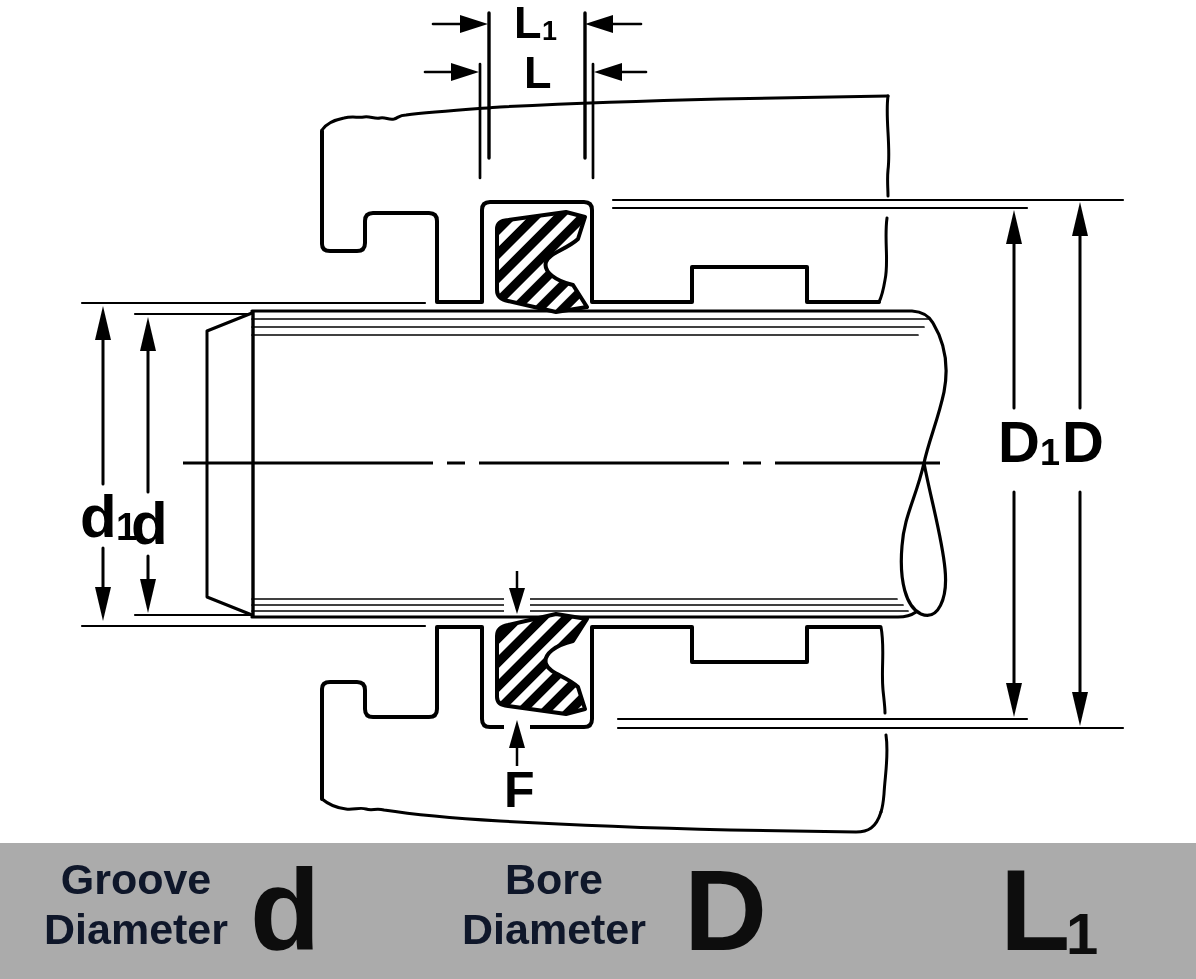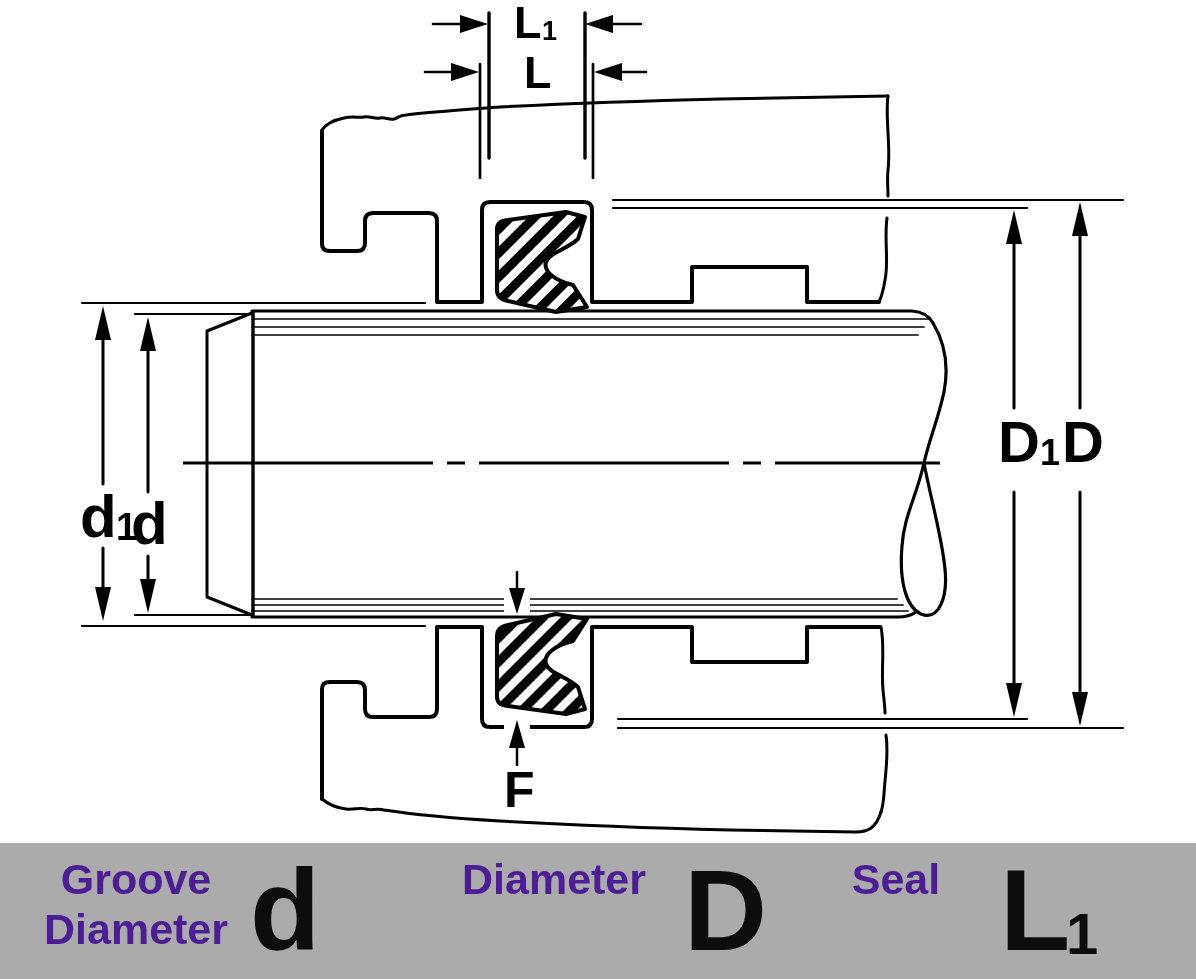--- a/index.html
+++ b/index.html
@@ -2,21 +2,21 @@
 <html><head>
 <meta charset="utf-8">
 <style>
   html,body{margin:0;padding:0;background:#fff;}
   #page{width:1196px;height:979px;position:relative;background:#fff;overflow:hidden;
         font-family:"Liberation Sans",sans-serif;}
   #drawing{display:block;}
   svg text{font-family:"Liberation Sans",sans-serif;font-weight:bold;fill:#000;}
   #legend-bar{position:absolute;left:0;top:843px;width:1196px;height:136px;background:#ababab;}
   .legend-label{position:absolute;top:12px;width:260px;text-align:center;
-                font-size:43px;font-weight:bold;color:#4c1d95;line-height:1.16;}
+                font-size:43px;font-weight:bold;color:#0f172a;line-height:1.16;}
   .legend-symbol{position:absolute;top:0;height:136px;line-height:134px;
                  font-size:115px;font-weight:bold;color:#0d0d0d;}
   .legend-sub{position:absolute;top:62px;font-size:58px;line-height:58px;
               font-weight:bold;color:#0d0d0d;}
   #lbl-groove{left:6px;}   #sym-groove{left:250px;}
   #lbl-bore{left:424px;}   #sym-bore{left:684px;}
   #lbl-seal{left:766px;}   #sym-seal{left:1000px;} #sub-seal{left:1066px;}
 </style>
 </head>
 <body>
@@ -155,24 +155,24 @@
 </svg>
 
 <div id="legend-bar">
   <div class="legend-label" id="lbl-groove">
     <div>Groove</div>
     <div>Diameter</div>
   </div>
   <div class="legend-symbol" id="sym-groove">d</div>
 
   <div class="legend-label" id="lbl-bore">
+    <div>Bore</div>
     <div>Diameter</div>
   </div>
   <div class="legend-symbol" id="sym-bore">D</div>
 
   <div class="legend-label" id="lbl-seal">
-    <div>Seal</div>
   </div>
   <div class="legend-symbol" id="sym-seal">L</div>
   <div class="legend-sub" id="sub-seal">1</div>
 </div>
 
 </div>
 
 </body></html>

